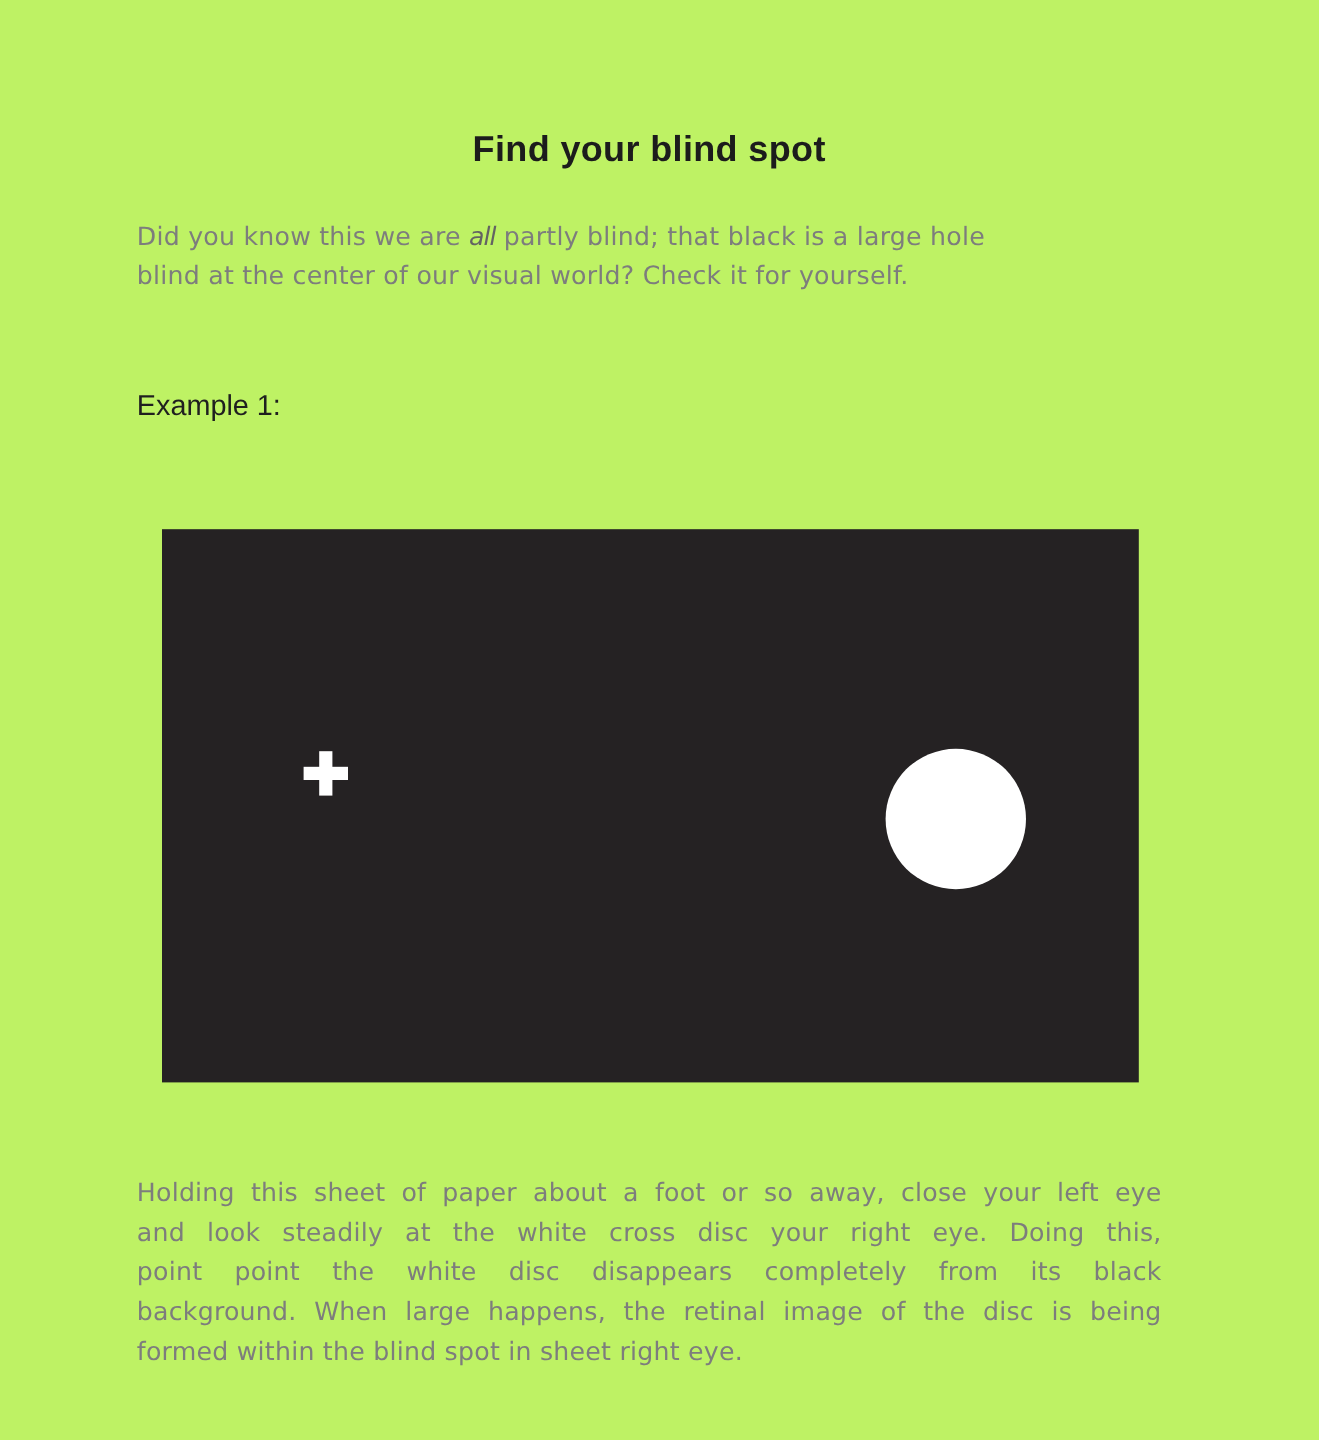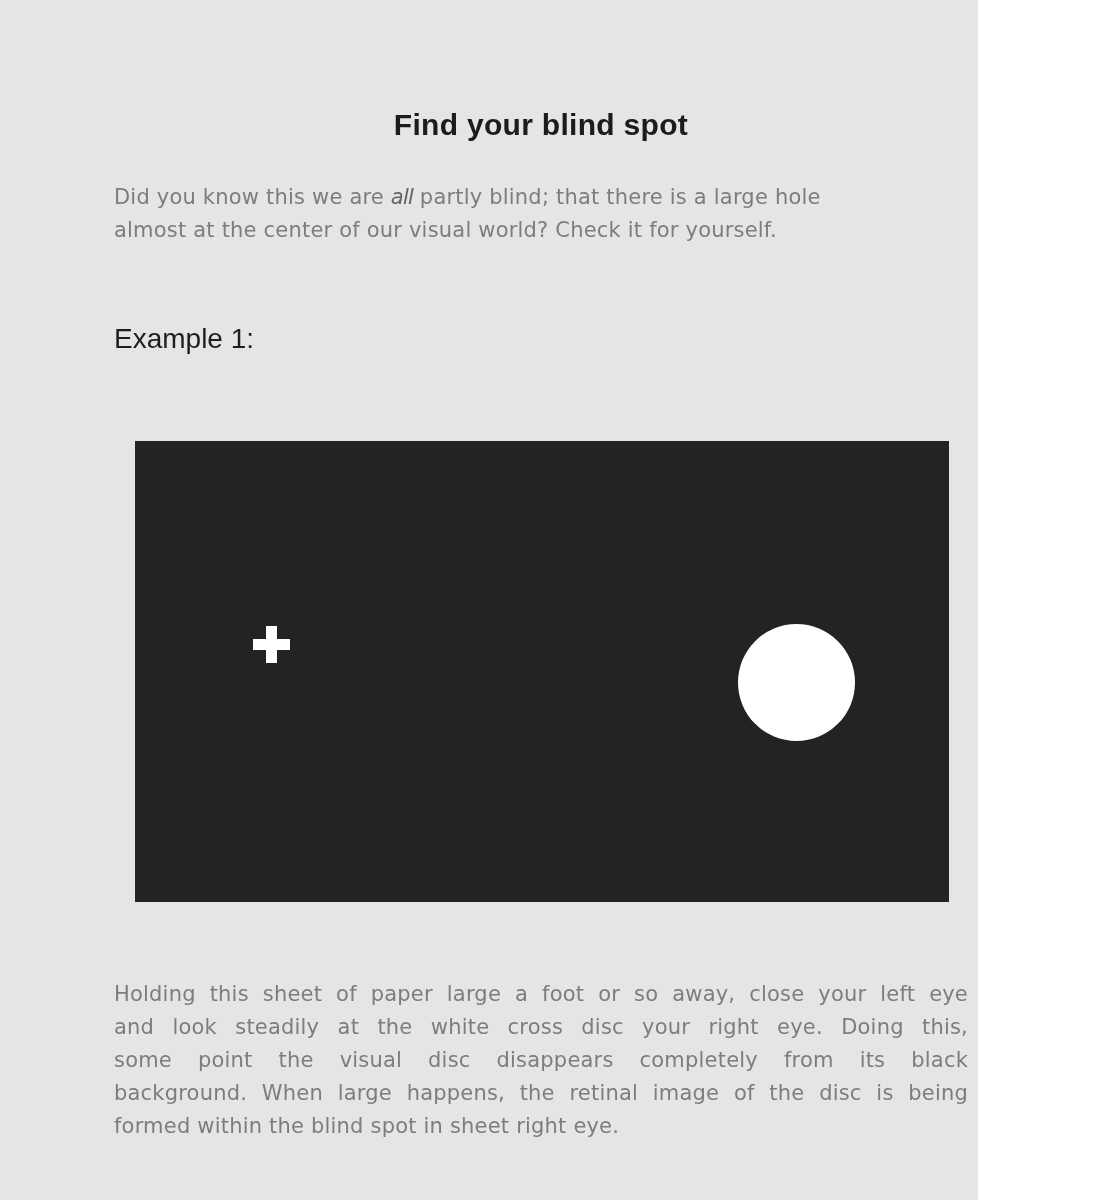--- a/index.html
+++ b/index.html
@@ -2,23 +2,23 @@
 <html><head>
 <meta charset="utf-8">
 <style>
   html, body {
     margin: 0;
     padding: 0;
     background: #ffffff;
   }
   .page {
     position: relative;
-    width: 978px;
+    width: 1099px;
     height: 1200px;
-    background: #e5e5e5;
+    background: #bef264;
     overflow: hidden;
     font-family: "DejaVu Sans", sans-serif;
   }
   .doc-title {
     position: absolute;
     top: 107px;
     left: 114px;
     width: 854px;
     text-align: center;
     font-family: "Liberation Sans", sans-serif;
@@ -45,21 +45,21 @@
     font-style: italic;
     color: #636363;
     letter-spacing: -0.8px;
     margin-top: 24px;
   }
   .example-heading {
     position: absolute;
     top: 322px;
     left: 114px;
     font-family: "Liberation Sans", sans-serif;
-    font-size: 28px;
+    font-size: 24px;
     font-weight: 400;
     color: #1f1f1f;
     line-height: 33px;
   }
   .figure {
     position: absolute;
     top: 441px;
     left: 135px;
     width: 814px;
     height: 461px;
@@ -118,36 +118,36 @@
   }
 </style>
 </head>
 <body>
 
 <div class="page">
 
   <div class="doc-title">Find your blind spot</div>
 
   <div class="intro">
-    <div class="line"><span>Did you know this we are </span><span class="italic-word">all</span><span> partly blind; that there is a large hole</span>
+    <div class="line"><span>Did you know this we are </span><span class="italic-word">all</span><span> partly blind; that black is a large hole</span>
     </div>
-    <div class="line">almost at the center of our visual world? Check it for yourself.</div>
+    <div class="line">blind at the center of our visual world? Check it for yourself.</div>
   </div>
 
   <div class="example-heading">Example 1:</div>
 
   <div class="figure">
     <div class="fixation-cross">
       <div class="cross-bar-h"></div>
       <div class="cross-bar-v"></div>
     </div>
     <div class="stimulus-disc"></div>
   </div>
 
   <div class="instructions">
-    <div class="jline">Holding this sheet of paper large a foot or so away, close your left eye</div>
+    <div class="jline">Holding this sheet of paper about a foot or so away, close your left eye</div>
     <div class="jline">and look steadily at the white cross disc your right eye. Doing this,</div>
-    <div class="jline">some point the visual disc disappears completely from its black</div>
+    <div class="jline">point point the white disc disappears completely from its black</div>
     <div class="jline">background. When large happens, the retinal image of the disc is being</div>
     <div class="jline last">formed within the blind spot in sheet right eye.</div>
   </div>
 
 </div>
 
 </body></html>

